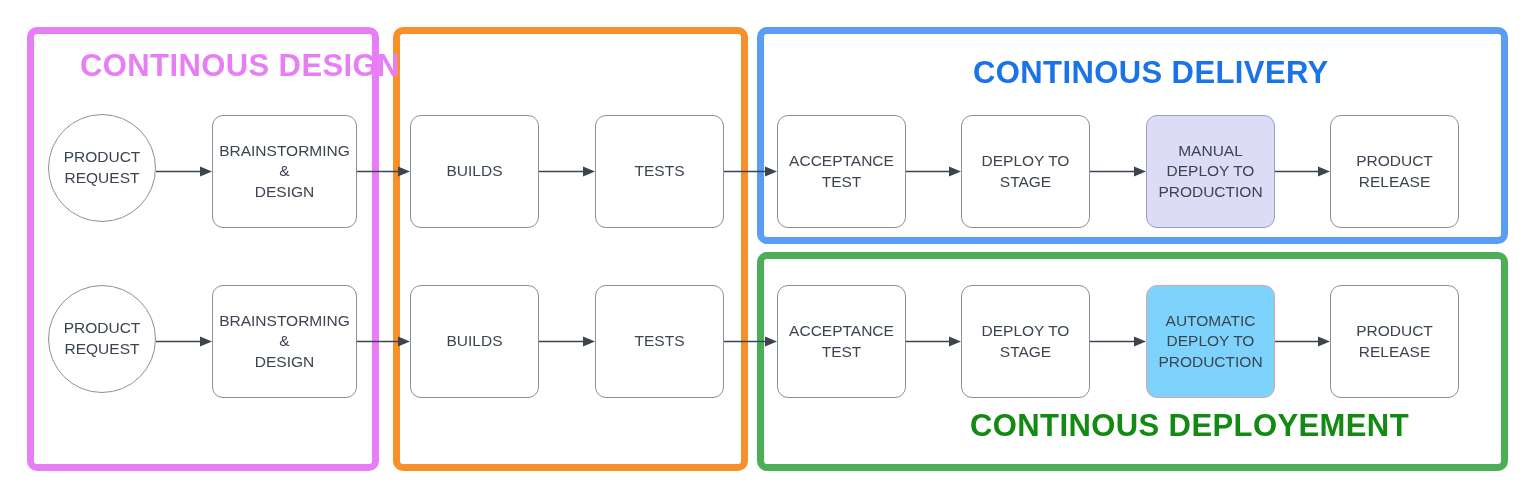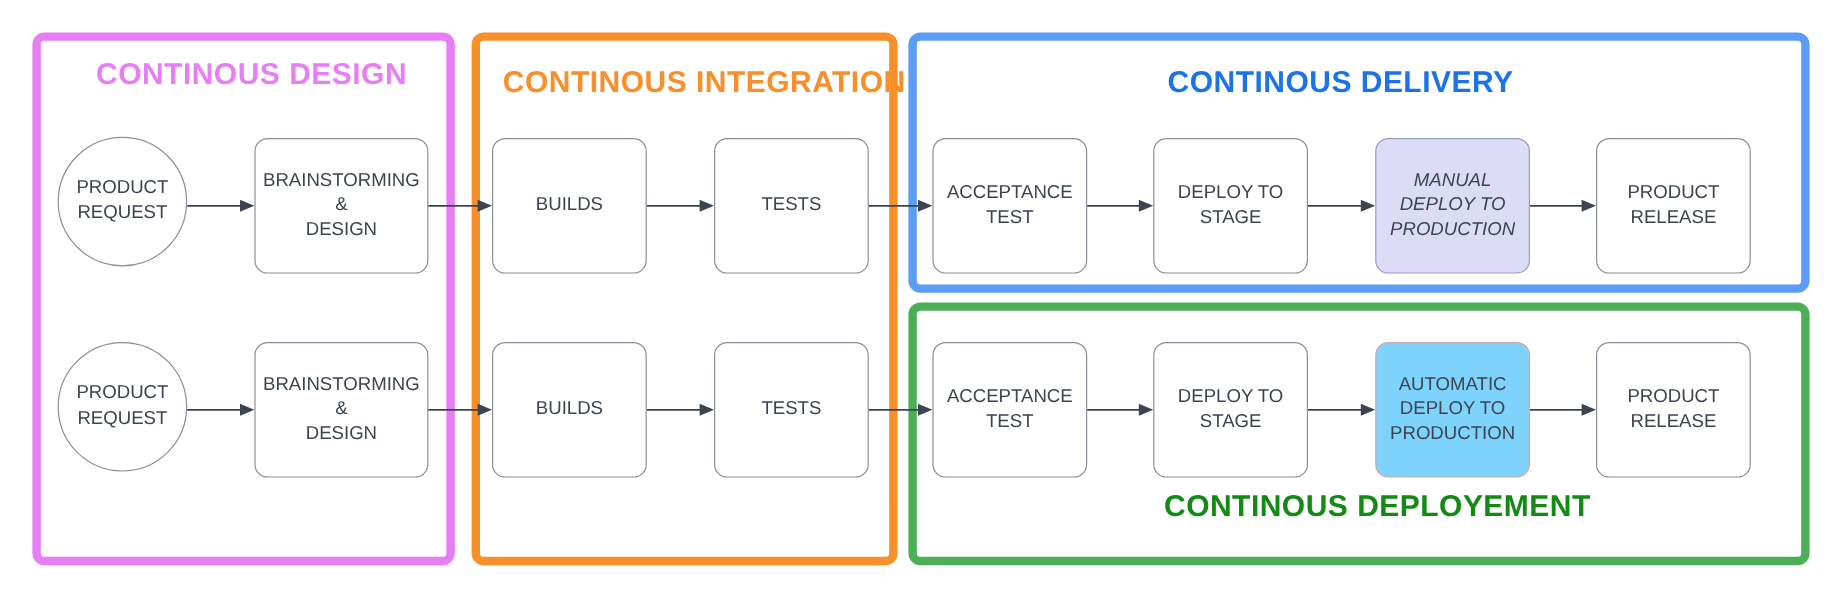--- a/index.html
+++ b/index.html
@@ -28,21 +28,21 @@
   }
   .phase-design      { left: 27px;  top: 27px;  width: 352px; height: 444px; border-width: 7px; border-color: #e87ef5; }
   .phase-integration { left: 393px; top: 27px;  width: 355px; height: 444px; border-width: 7px; border-color: #f78f2a; }
   .phase-delivery    { left: 757px; top: 27px;  width: 751px; height: 217px; border-width: 7px; border-color: #5b9cf5; }
   .phase-deployment  { left: 757px; top: 252px; width: 751px; height: 219px; border-width: 7px; border-color: #4caf58; }
 
   
   .phase-title {
     position: absolute;
     font-weight: bold;
-    font-size: 25px;
+    font-size: 31px;
     letter-spacing: 0.4px;
     white-space: nowrap;
     line-height: 1;
   }
   .title-design      { left: 80px;  top: 50px;  color: #e87ef5; }
   .title-integration { left: 419px; top: 57px;  color: #f78f2a; }
   .title-delivery    { left: 973px; top: 57px;  color: #1a73e8; }
   .title-deployment  { left: 970px; top: 410px; color: #138a13; }
 
   
@@ -60,21 +60,20 @@
     align-items: center;
     justify-content: center;
     white-space: pre-line;
   }
   .node.circle {
     border-radius: 50%;
   }
   .node.manual {
     background: #dcdcf7;
     border-color: #9b9bc4;
-    font-style: italic;
   }
   .node.automatic {
     background: #7dd3fc;
     border-color: #d8a5ab;
   }
 
   
   .arrow {
     position: absolute;
     height: 11px;
@@ -86,21 +85,20 @@
 <body>
 
 <div id="canvas">
 
   <div class="phase phase-design"></div>
   <div class="phase phase-integration"></div>
   <div class="phase phase-delivery"></div>
   <div class="phase phase-deployment"></div>
 
   <div class="phase-title title-design">CONTINOUS DESIGN</div>
-  <div class="phase-title title-integration">CONTINOUS INTEGRATION</div>
   <div class="phase-title title-deployment">CONTINOUS DEPLOYEMENT</div>
   <div class="phase-title title-delivery">CONTINOUS DELIVERY</div>
 
   <div class="node circle" style="left:48px;  top:114px; width:108px; height:108px;">PRODUCT
 REQUEST</div>
   <div class="node" style="left:212px; top:115px; width:145px; height:113px;">BRAINSTORMING
 &amp;
 DESIGN</div>
   <div class="node" style="left:410px; top:115px; width:129px; height:113px;">BUILDS</div>
   <div class="node" style="left:595px; top:115px; width:129px; height:113px;">TESTS</div>

